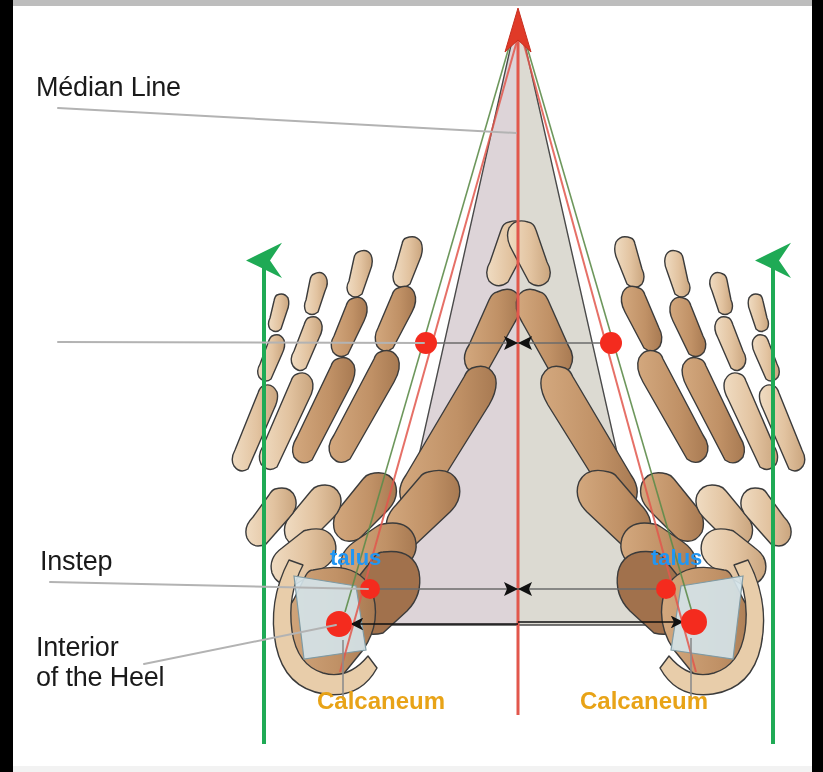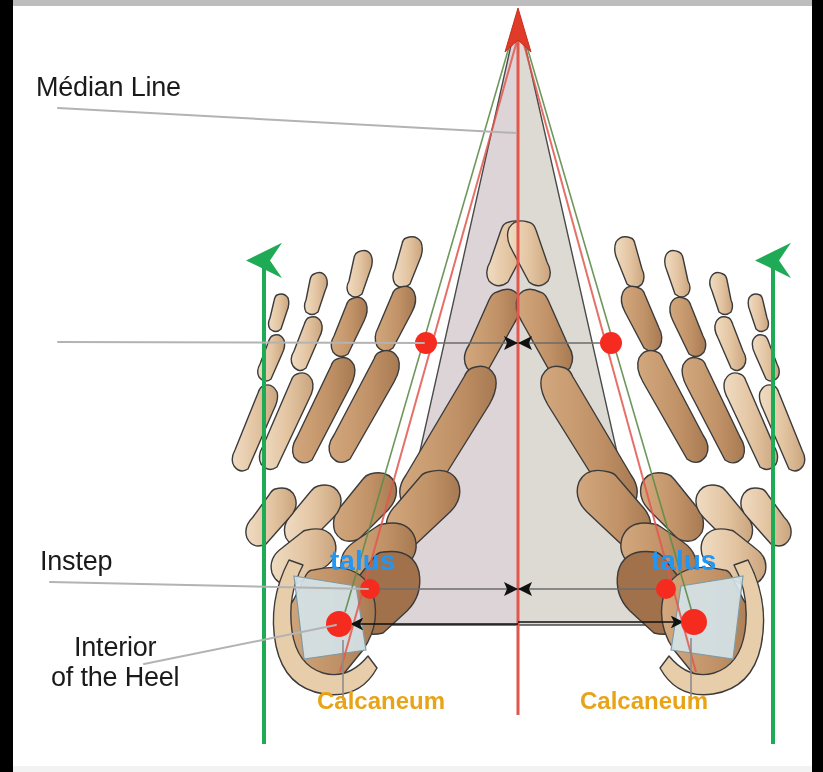--- a/index.html
+++ b/index.html
@@ -45,24 +45,24 @@
     position: absolute;
     color: #1a1a1a;
     font-size: 27px;
     line-height: 1.12;
     white-space: pre;
     letter-spacing: -0.2px;
   }
   .lbl-median { left: 36px; top: 72px; }
   .lbl-bigtoe { left: 36px; top: 302px; }
   .lbl-instep { left: 40px; top: 546px; }
-  .lbl-interior { left: 51px; top: 632px; text-align: center; }
+  .lbl-interior { left: 36px; top: 632px; }
   .bone-lbl {
     position: absolute;
-    font-size: 28px;
+    font-size: 22px;
     font-weight: bold;
     white-space: pre;
   }
   .talus-l { left: 330px; top: 545px; color: #2196f3; }
   .talus-r { left: 651px; top: 545px; color: #2196f3; }
   .calc-l  { left: 317px; top: 687px; color: #e8a317; font-size: 24px; }
   .calc-r  { left: 580px; top: 687px; color: #e8a317; font-size: 24px; }
 </style>
 </head>
 <body>

